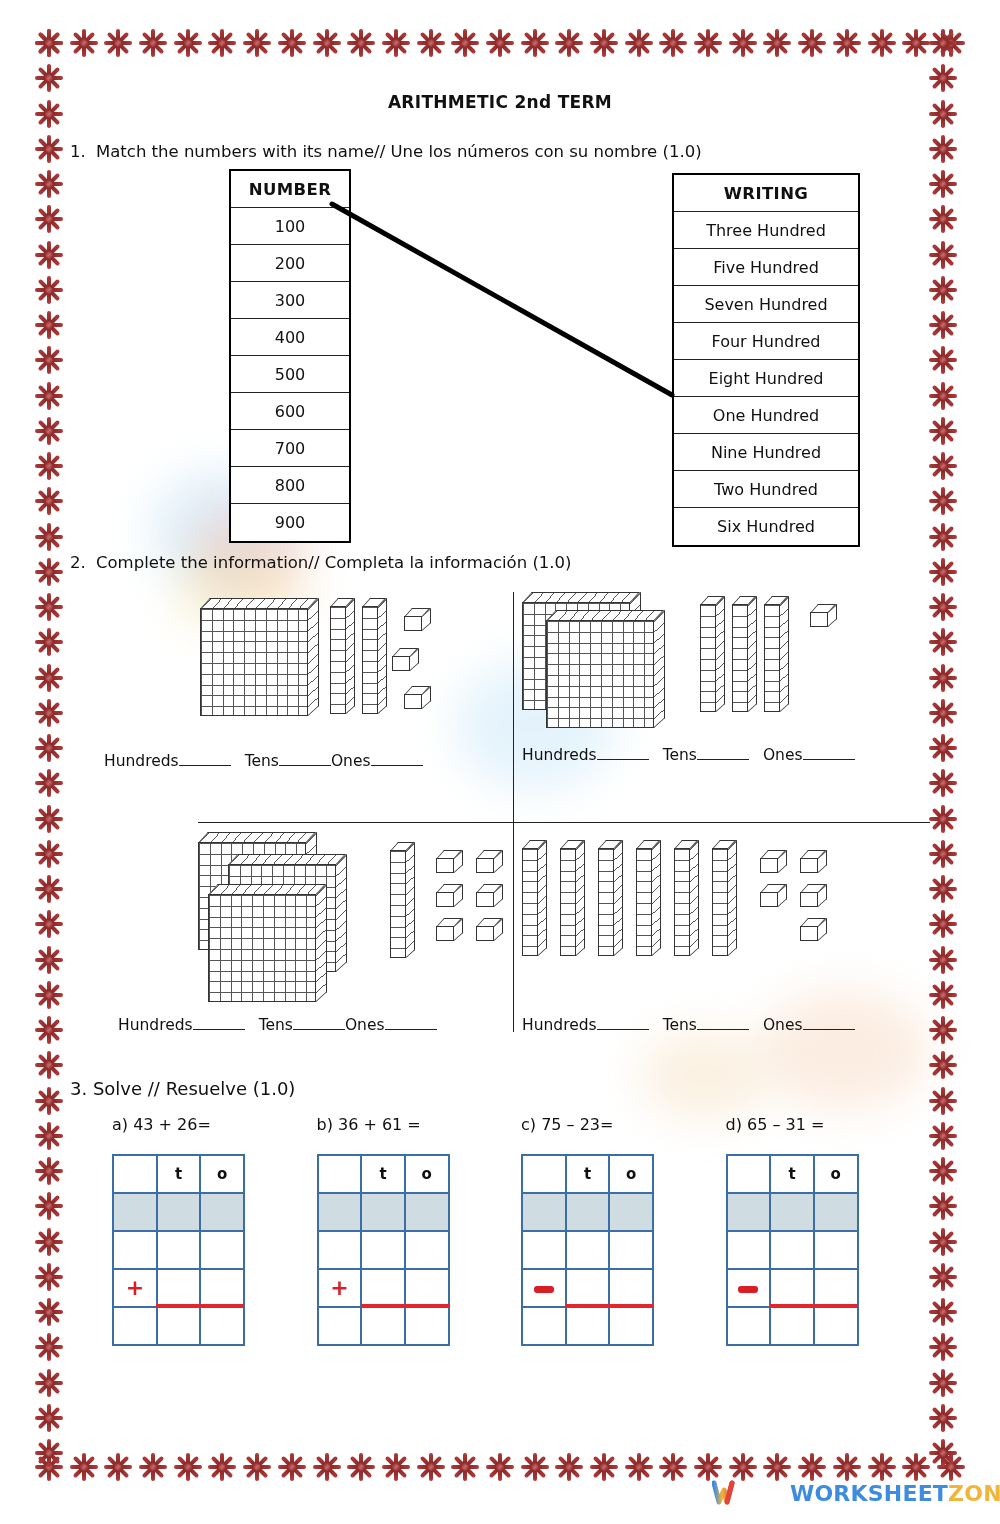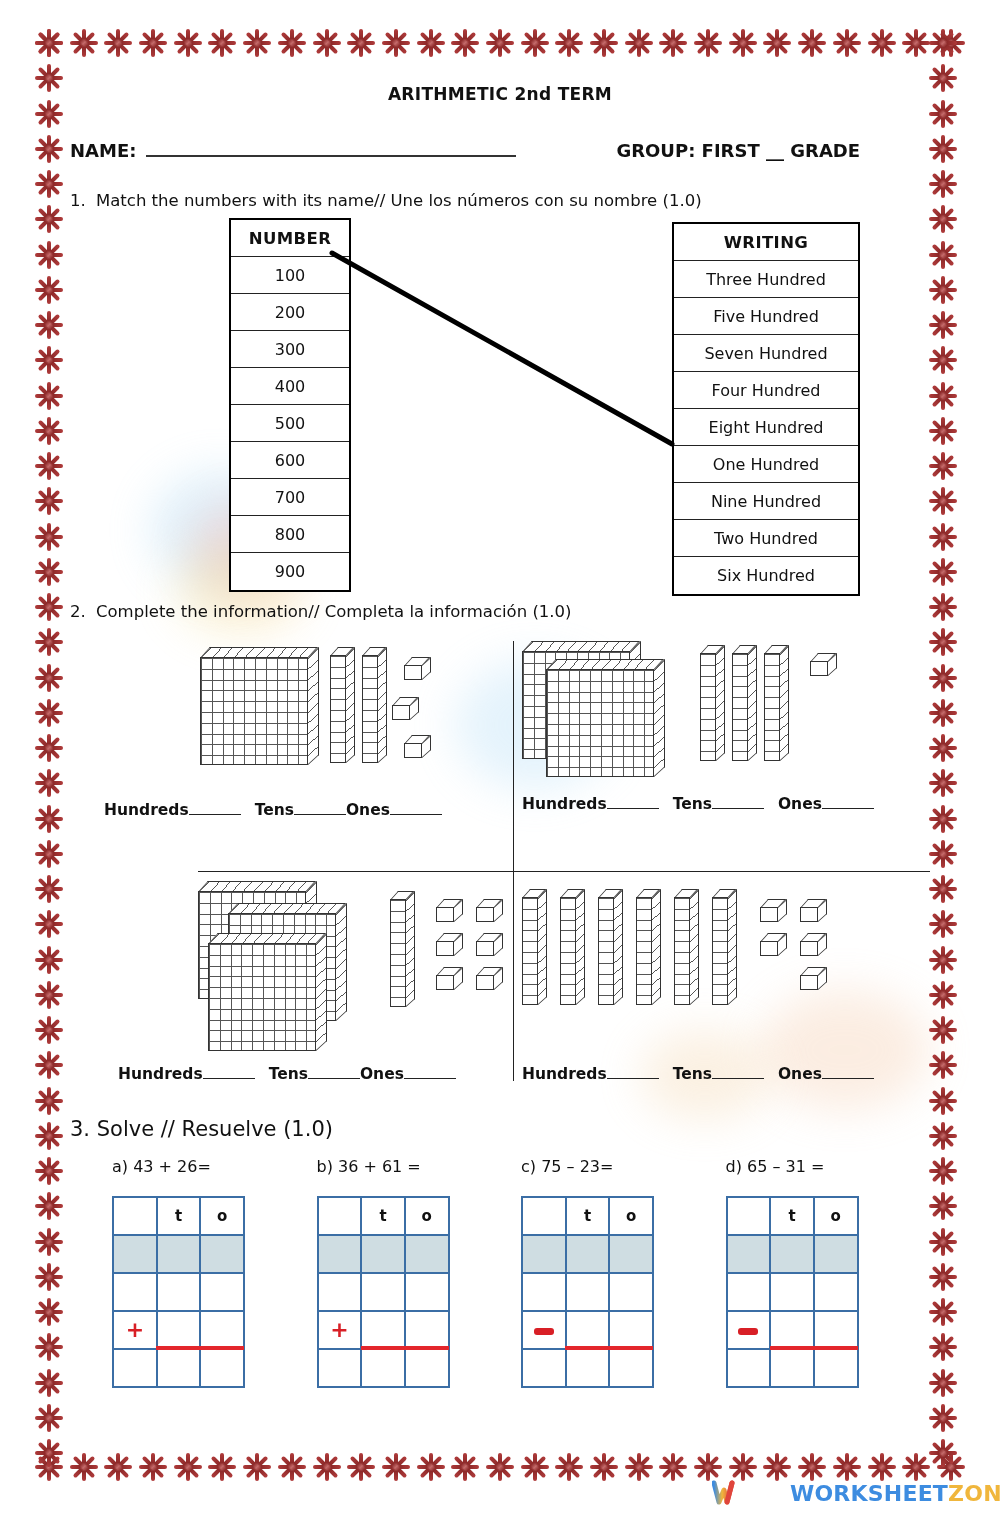--- a/index.html
+++ b/index.html
@@ -25,21 +25,21 @@
     background: linear-gradient(to bottom, #b03b3b 0%, #8e2a2a 35%, #c46a6a 50%, #8e2a2a 65%, #b03b3b 100%);
     border-radius: 2px;
     transform-origin: 50% 50%;
   }
   .flower i:nth-child(1){ transform: rotate(0deg); }
   .flower i:nth-child(2){ transform: rotate(45deg); }
   .flower i:nth-child(3){ transform: rotate(90deg); }
   .flower i:nth-child(4){ transform: rotate(135deg); }
 
   
-  .page { position: absolute; left: 70px; top: 56px; width: 860px; }
+  .page { position: absolute; left: 70px; top: 64px; width: 860px; }
 
   .doc-title {
     text-align: center;
     font-size: 17px; font-weight: bold; letter-spacing: .3px;
     color: #111; margin: 28px 0 0 0;
     font-family: "DejaVu Sans", sans-serif;
   }
 
   .namerow {
     display: flex; align-items: baseline; margin-top: 36px;
@@ -68,21 +68,21 @@
   }
   .tbl .cell:last-child { border-bottom: none; }
   .tbl .head { font-weight: bold; font-size: 16.5px; letter-spacing: .4px; }
   .tbl-number { left: 159px; top: 0; width: 122px; }
   .tbl-number .cell { height: 37px; }
   .tbl-writing { left: 602px; top: 4px; width: 188px; }
   .tbl-writing .cell { height: 37px; }
   .match-svg { position: absolute; left: 0; top: 0; width: 860px; height: 380px; pointer-events: none; }
 
   
-  .blocks-area { position: relative; margin-top: 8px; height: 470px; font-weight: bold; }
+  .blocks-area { position: relative; margin-top: 8px; height: 470px; }
   .divider-h { position: absolute; left: 128px; top: 242px; width: 732px; height: 0; border-top: 1.5px solid #222; }
   .divider-v { position: absolute; left: 443px; top: 12px; width: 0; height: 440px; border-left: 1.5px solid #222; }
 
   .quad { position: absolute; }
   .place-labels {
     font-size: 15.5px; color: #111; white-space: nowrap;
     font-family: "DejaVu Sans", sans-serif;
   }
   .place-labels u { text-decoration: none; border-bottom: 1.5px solid #222;
                     display: inline-block; width: 52px; height: 13px; }
@@ -144,21 +144,21 @@
     border: 1.6px solid #333; border-bottom: none; background: #fff;
     transform: skewX(-42deg); transform-origin: bottom left;
   }
   .cube .side {
     position: absolute; left: 18px; top: 8px; width: 9px; height: 15px;
     border: 1.6px solid #333; border-left: none; background: #fff;
     transform: skewY(-42deg); transform-origin: top left;
   }
 
   
-  .solve-head { font-size: 21px; color: #111; margin-top: 18px; font-family: "DejaVu Sans", sans-serif; }
+  .solve-head { font-size: 18px; color: #111; margin-top: 28px; font-family: "DejaVu Sans", sans-serif; }
   .ops-row { display: flex; margin-top: 16px; padding-left: 42px; }
   .op-item { width: 205px; }
   .op-label { font-size: 16px; color: #111; font-family: "DejaVu Sans", sans-serif; margin-bottom: 20px; }
 
   .opgrid {
     width: 133px; border: 2px solid #3b6ea5;
     border-collapse: collapse; background: #fff; position: relative;
   }
   .opgrid td {
     border: 2px solid #3b6ea5; height: 38px; width: 44px;
@@ -1019,25 +1019,20 @@
       <i></i>
       <i></i>
       <i></i>
     </div>
   </div>
 
 <div class="page">
 
   <div class="doc-title">ARITHMETIC  2nd TERM</div>
 
-  <div class="namerow">
-    <span class="lbl">NAME:</span>
-    <span class="nameline"></span>
-    <span class="grp">GROUP: FIRST __  GRADE</span>
-  </div>
 
   <div class="q-line">
     <span class="q-num">1.</span><span>Match the numbers with its name// Une los números con su nombre (1.0)</span>
   </div>
 
   <div class="match-wrap">
     <div class="tbl tbl-number">
       <div class="cell head">NUMBER</div>
       <div class="cell">100</div>
       <div class="cell">200</div>

